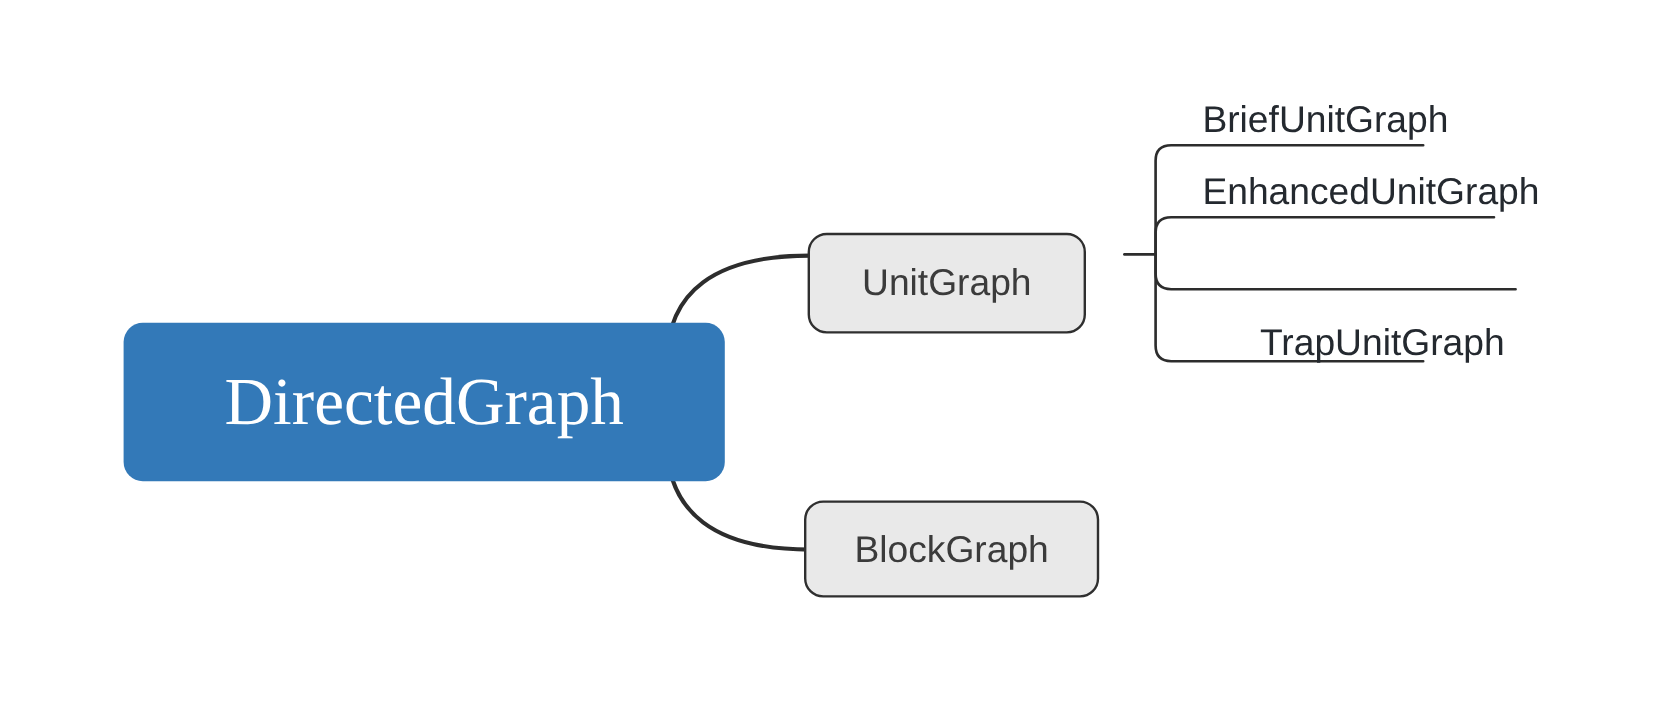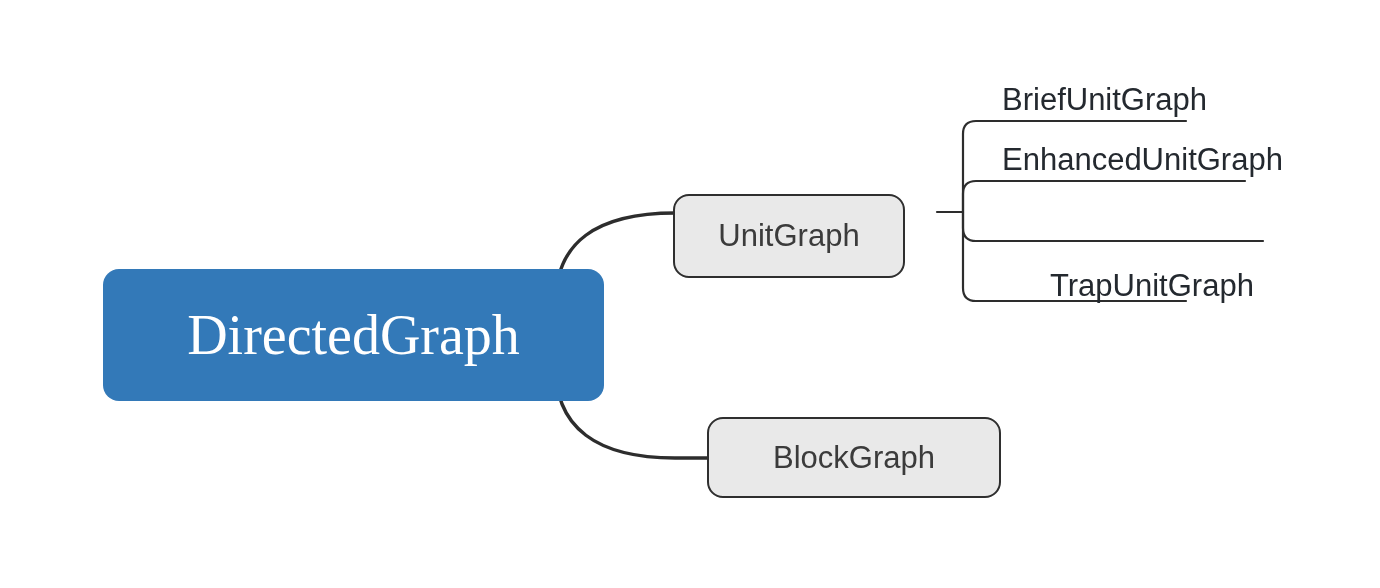--- a/index.html
+++ b/index.html
@@ -48,21 +48,21 @@
     font-family: Liberation Serif, serif;
   }
   .node-child {
     background: var(--child-fill, #e9e9e9);
     border: 2px solid var(--child-border, #2f2f2f);
     color: var(--child-text, #3b3b3b);
     font-size: 31px;
     font-weight: 400;
   }
   .node-unitgraph  { left: 673px; top: 171px; width: 232px; height: 84px; margin-top: 23px; }
-  .node-blockgraph { left: 707px; top: 417px; width: 294px; height: 81px; }
+  .node-blockgraph { left: 670px; top: 417px; width: 246px; height: 81px; }
 
   .leaf-label {
     position: absolute;
     left: 1002px;
     height: 30px;
     line-height: 30px;
     font-size: 31px;
     color: var(--leaf-text, #24292f);
     white-space: nowrap;
     cursor: default;

